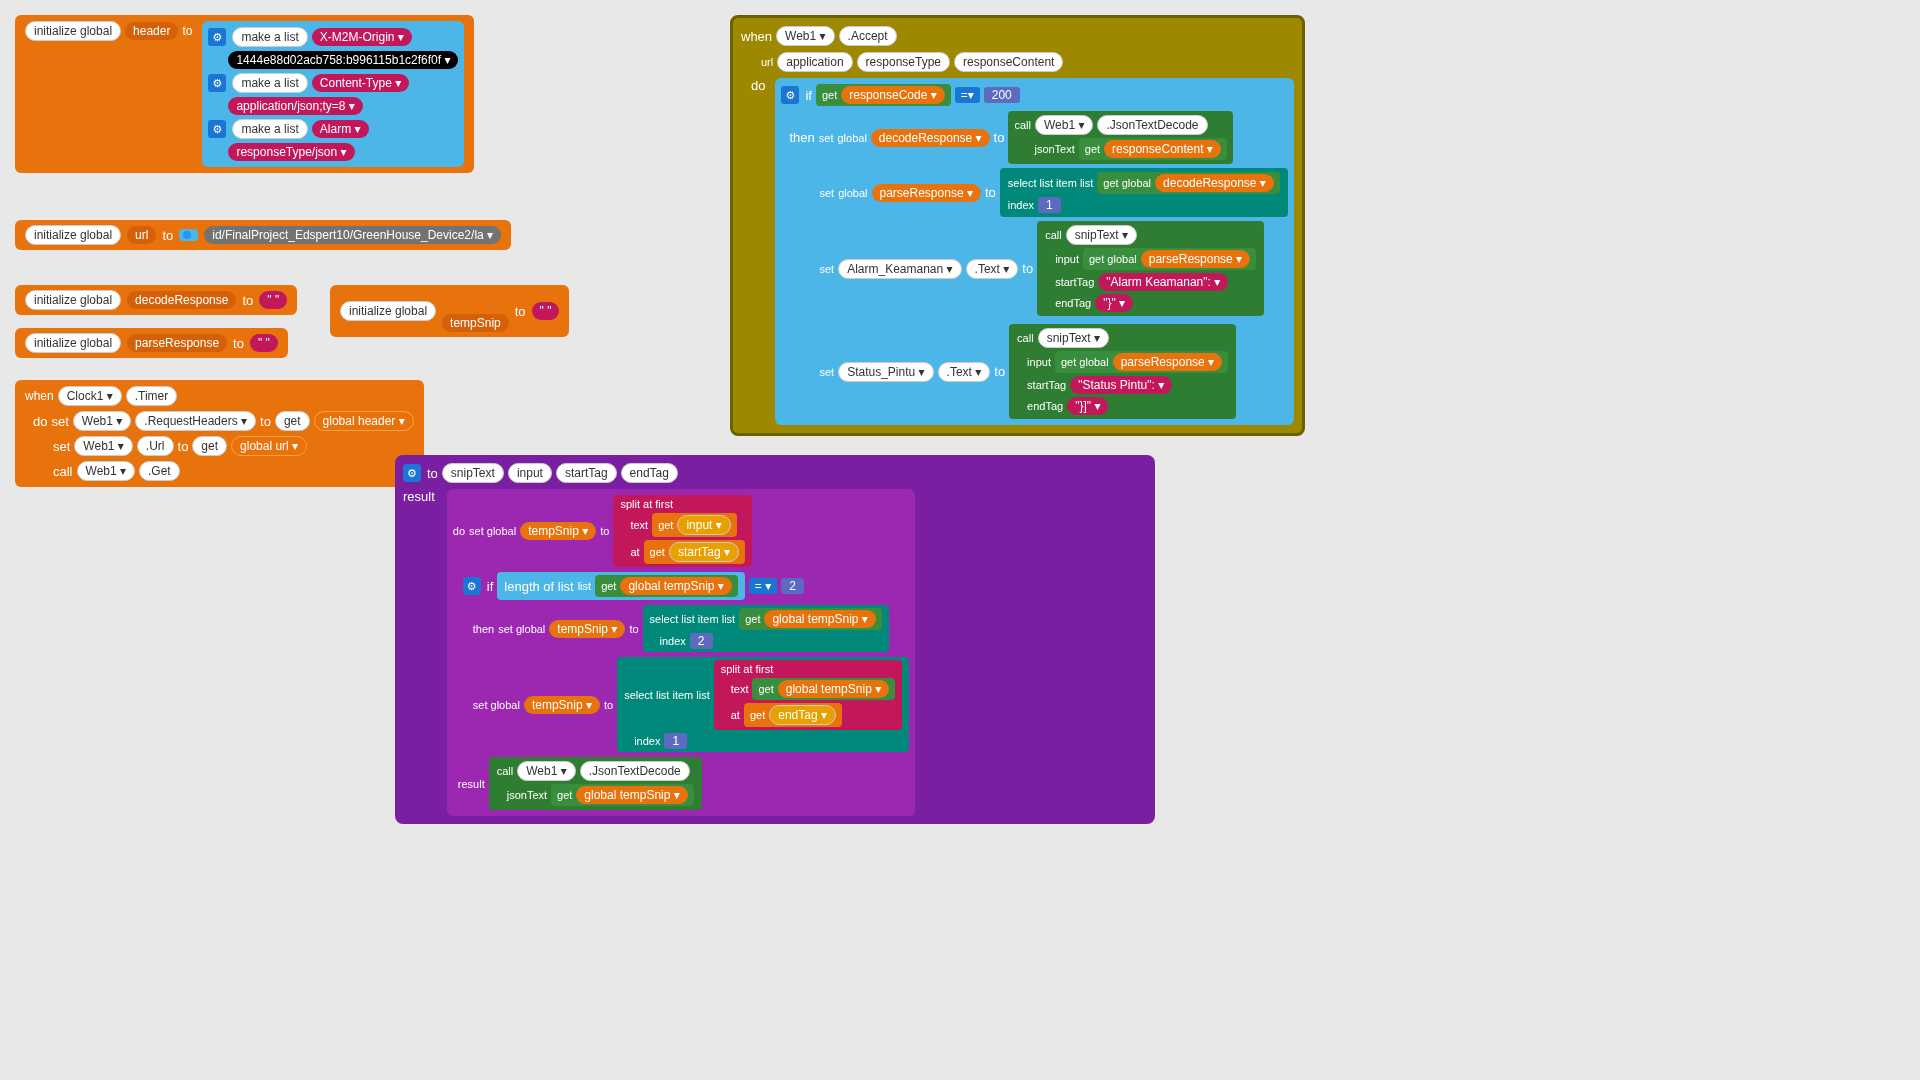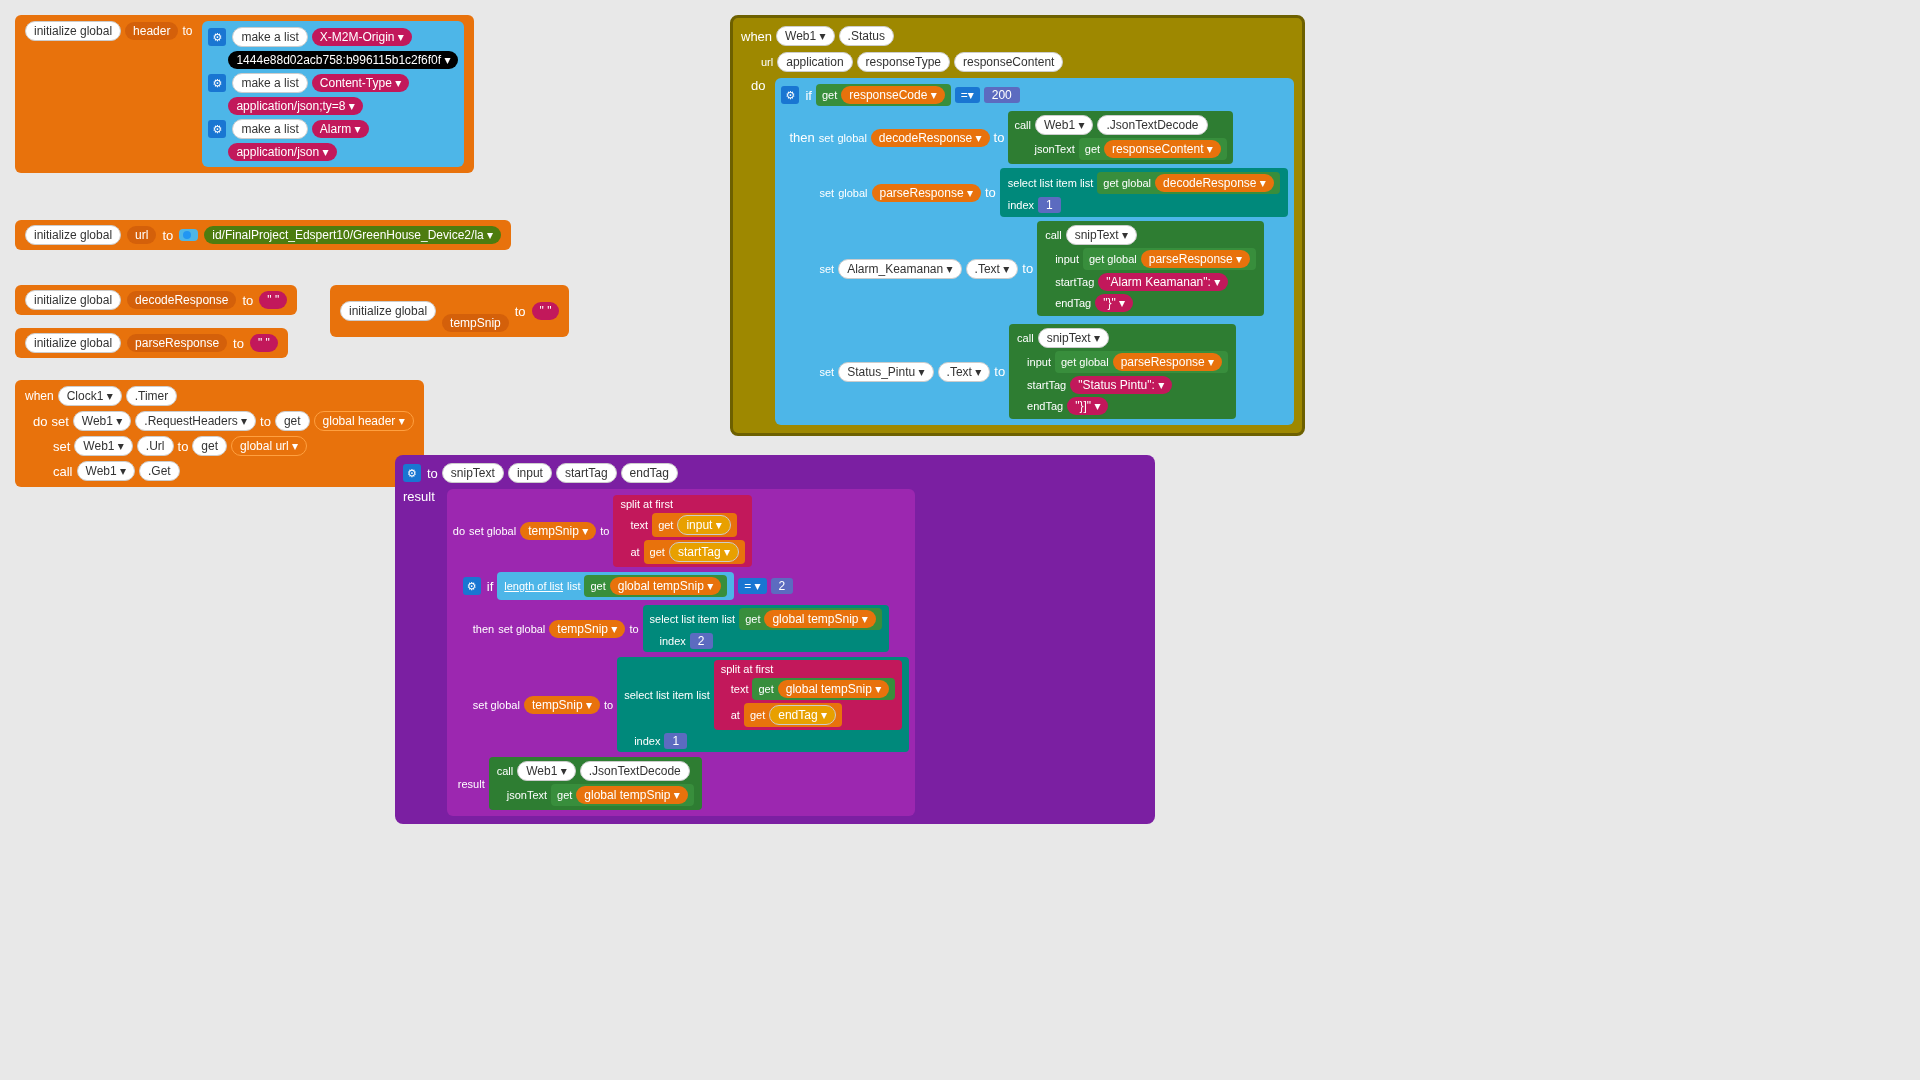--- a/index.html
+++ b/index.html
@@ -103,35 +103,35 @@
         <div style="padding-left:20px;">
           <span class="pill" style="background:#c2185b; color:white;">application/json;ty=8 ▾</span>
         </div>
 
         <div class="row">
           <span class="gear-icon">⚙</span>
           <span class="pill pill-white">make a list</span>
           <span class="pill" style="background:#c2185b; color:white;">Alarm ▾</span>
         </div>
         <div style="padding-left:20px;">
-          <span class="pill" style="background:#c2185b; color:white;">application/json ▾</span>
+          <span class="pill" style="background:#c2185b; color:white;">responseType/json ▾</span>
         </div>
       </div>
     </div>
   </div>
 
   <div style="position:absolute; top:220px; left:15px;">
     <div style="background:#e8720c; border-radius:6px; padding:5px 10px; display:inline-flex; align-items:center; gap:6px;">
       <span class="pill pill-white">initialize global</span>
       <span class="pill" style="background:#d4600a; color:white;">url</span>
       <span style="color:white;">to</span>
       <span style="display:inline-flex; align-items:center; background:#4db6e8; border-radius:4px; padding:2px 4px;">
         <span style="width:8px;height:8px;background:#2196f3;border-radius:50%;display:inline-block;margin-right:3px;"></span>
       </span>
-      <span class="pill" style="background:#4d7c0f; color:white; max-width:340px; overflow:hidden; text-overflow:ellipsis;">id/FinalProject_Edspert10/GreenHouse_Device2/la ▾</span>
+      <span class="pill" style="background:#737373; color:white; max-width:340px; overflow:hidden; text-overflow:ellipsis;">id/FinalProject_Edspert10/GreenHouse_Device2/la ▾</span>
     </div>
   </div>
 
   <div style="position:absolute; top:285px; left:15px;">
     <div style="background:#e8720c; border-radius:6px; padding:5px 10px; display:inline-flex; align-items:center; gap:6px;">
       <span class="pill pill-white">initialize global</span>
       <span class="pill" style="background:#d4600a; color:white;">decodeResponse</span>
       <span style="color:white;">to</span>
       <span class="pill" style="background:#c2185b; color:white;">" "</span>
     </div>
@@ -194,21 +194,21 @@
     </div>
   </div>
 
   <div style="position:absolute; top:15px; left:730px;">
 
     <div style="background:#9e8800; border-radius:8px; padding:8px; border:3px solid #6d6000;">
 
       <div class="row" style="margin-bottom:6px;">
         <span style="color:white;">when</span>
         <span class="pill pill-white">Web1 ▾</span>
-        <span class="pill pill-white">.Status</span>
+        <span class="pill pill-white">.Accept</span>
       </div>
 
       <div class="row" style="margin-bottom:6px; margin-left:20px;">
         <span style="color:white; font-size:11px;">url</span>
         <span class="pill pill-white">application</span>
         <span class="pill pill-white">responseType</span>
         <span class="pill pill-white">responseContent</span>
       </div>
 
       <div class="row" style="margin-left:10px; align-items:flex-start;">
@@ -383,21 +383,21 @@
                 </div>
               </div>
             </div>
           </div>
 
           <div class="row" style="margin-left:10px;">
             <span class="gear-icon">⚙</span>
             <span style="color:white;">if</span>
 
             <div style="background:#4db6e8; border-radius:4px; padding:3px 7px; display:flex; align-items:center; gap:4px;">
-              <span style="color:white; font-size:11px;text-decoration:underline;">length of list</span>
+              <span style="color:white; font-size:13px;">length of list</span>
               <span style="color:white; font-size:11px;">list</span>
               <div class="row" style="background:#388e3c; border-radius:4px; padding:2px 6px;">
                 <span style="color:white; font-size:11px;">get</span>
                 <span class="pill" style="background:#e8720c; color:white;">global tempSnip ▾</span>
               </div>
             </div>
             <span class="equals-badge">= ▾</span>
             <span class="num-badge">2</span>
           </div>
 

